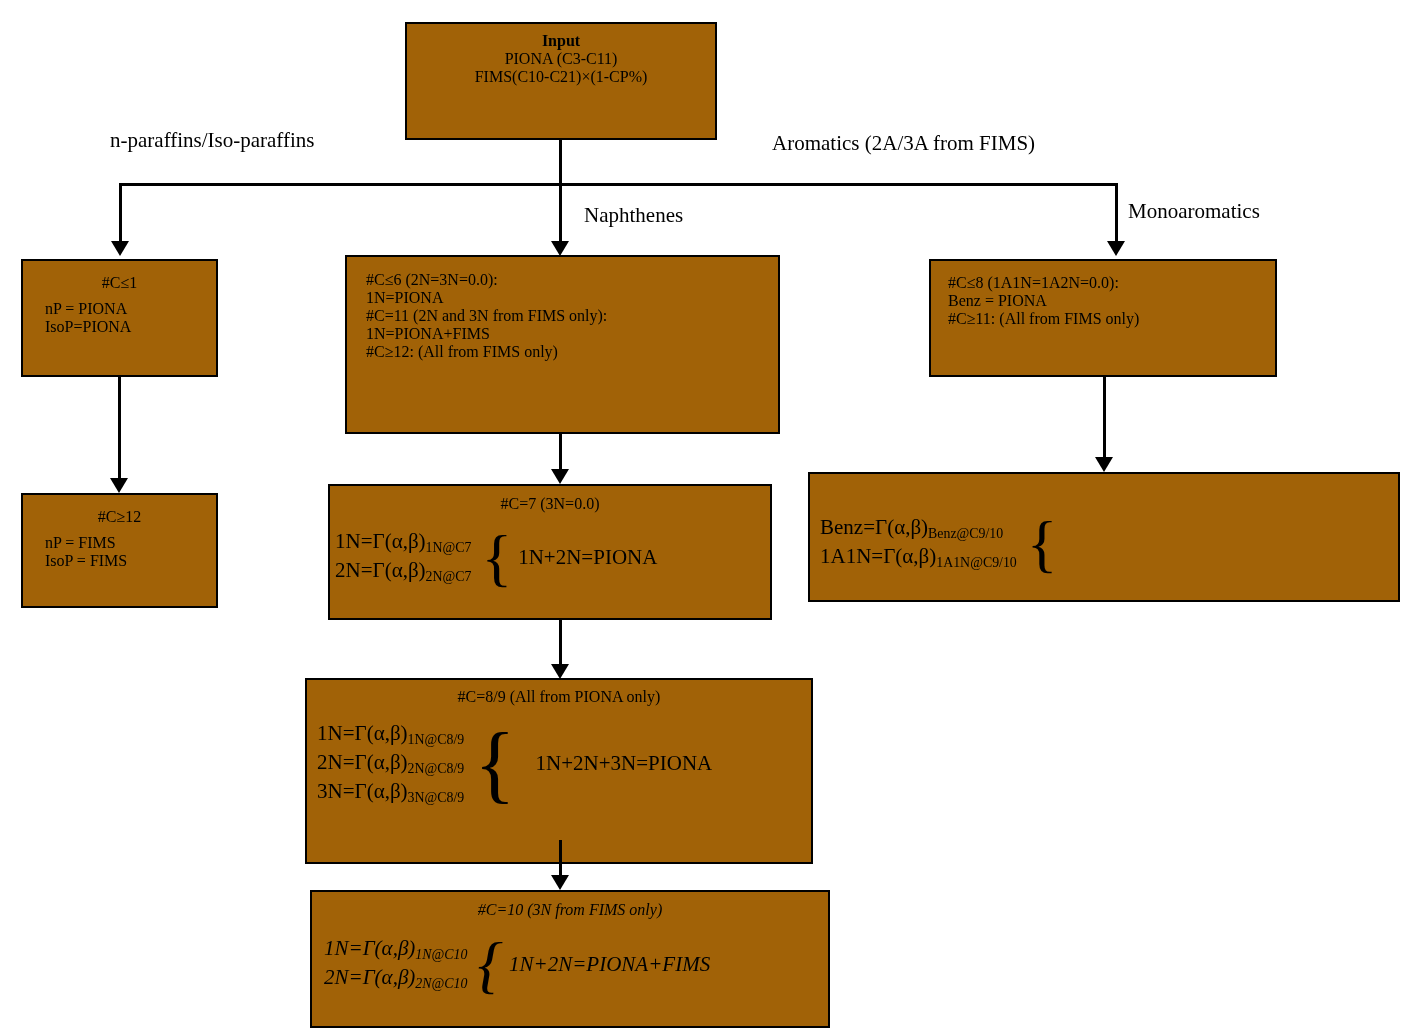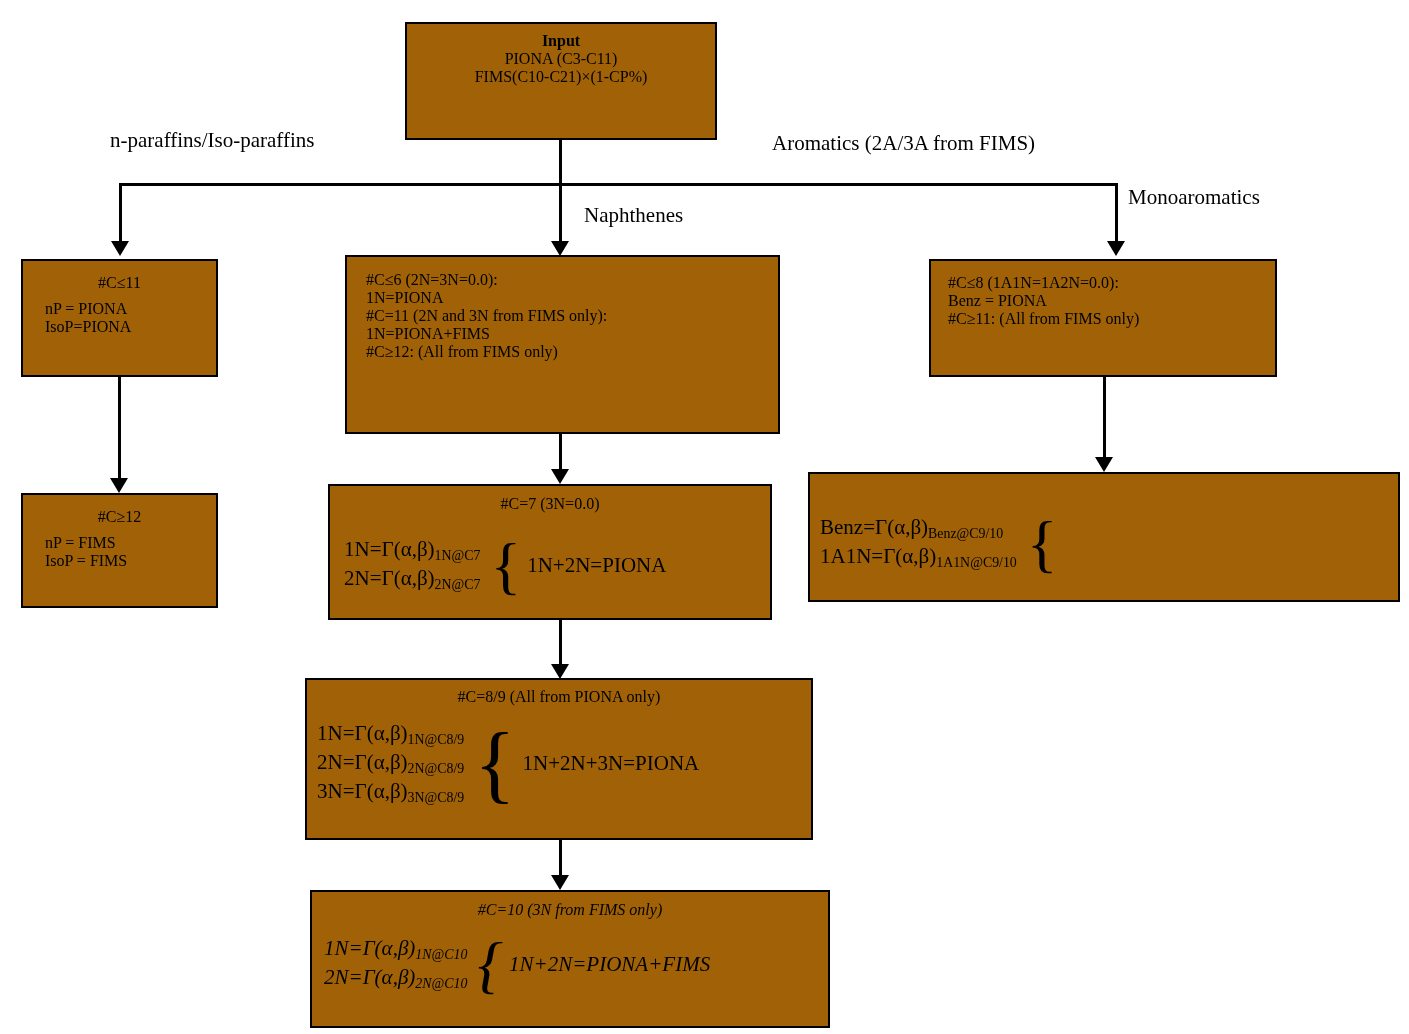--- a/index.html
+++ b/index.html
@@ -102,25 +102,25 @@
 
   <div class="line vline" style="left:559px; top:183px; width:3px; height:58px;"></div>
   <div class="arrowhead" style="left:551px; top:241px;"></div>
 
   <div class="line vline" style="left:1115px; top:183px; width:3px; height:58px;"></div>
   <div class="arrowhead" style="left:1107px; top:241px;"></div>
 
   <div class="lbl" style="left:110px; top:128px;">n-paraffins/Iso-paraffins</div>
   <div class="lbl" style="left:772px; top:131px;">Aromatics (2A/3A from FIMS)</div>
   <div class="lbl" style="left:584px; top:203px;">Naphthenes</div>
-  <div class="lbl" style="left:1128px; top:185px;">Monoaromatics</div>
+  <div class="lbl" style="left:1128px; top:199px;">Monoaromatics</div>
 
   <div class="box" style="left:21px; top:259px; width:197px; height:118px;">
     <div class="box-inner ctr" style="top:13px;">
-      <span class="ln">#C≤11</span>
+      <span class="ln">#C≤1</span>
     </div>
     <div class="box-inner" style="top:39px; padding-left:22px;">
       <span class="ln">nP = PIONA</span>
       <span class="ln">IsoP=PIONA</span>
     </div>
   </div>
 
   <div class="line vline" style="left:118px; top:377px; width:3px; height:101px;"></div>
   <div class="arrowhead" style="left:110px; top:478px;"></div>
 
@@ -144,52 +144,52 @@
     </div>
   </div>
 
   <div class="line vline" style="left:559px; top:434px; width:3px; height:35px;"></div>
   <div class="arrowhead" style="left:551px; top:469px;"></div>
 
   <div class="box" style="left:328px; top:484px; width:444px; height:136px;">
     <div class="box-inner ctr" style="top:9px;">
       <span class="ln">#C=7 (3N=0.0)</span>
     </div>
-    <div class="box-inner" style="top:50px; padding-left:14px;">
+    <div class="box-inner" style="top:42px; padding-left:5px;">
       <div class="formula-row">
         <div class="formula-col">
           <span><span>1N=Γ(α,β)</span><sub>1N@C7</sub></span>
           <span><span>2N=Γ(α,β)</span><sub>2N@C7</sub></span>
         </div>
         <div class="brace-col">
             <span class="brace">{</span>
           </div>
         <div class="sum-txt">1N+2N=PIONA</div>
       </div>
     </div>
   </div>
 
   <div class="line vline" style="left:559px; top:620px; width:3px; height:44px;"></div>
   <div class="arrowhead" style="left:551px; top:664px;"></div>
 
-  <div class="box" style="left:305px; top:678px; width:508px; height:162px;text-decoration:underline;">
+  <div class="box" style="left:305px; top:678px; width:508px; height:186px;text-decoration:underline;">
     <div class="box-inner ctr" style="top:8px;">
       <span class="ln">#C=8/9 (All from PIONA only)</span>
     </div>
     <div class="box-inner" style="top:40px; padding-left:10px;">
       <div class="formula-row">
         <div class="formula-col">
           <span><span>1N=Γ(α,β)</span><sub>1N@C8/9</sub></span>
           <span><span>2N=Γ(α,β)</span><sub>2N@C8/9</sub></span>
           <span><span>3N=Γ(α,β)</span><sub>3N@C8/9</sub></span>
         </div>
         <div class="brace-col">
             <span class="brace" style="font-size:86px;">{</span>
           </div>
-        <div class="sum-txt" style="margin-left:1px;">1N+2N+3N=PIONA</div>
+        <div class="sum-txt" style="margin-left:14px;">1N+2N+3N=PIONA</div>
       </div>
     </div>
   </div>
 
   <div class="line vline" style="left:559px; top:840px; width:3px; height:42px;"></div>
   <div class="arrowhead" style="left:551px; top:875px;"></div>
 
   <div class="box" style="left:310px; top:890px; width:520px; height:138px;font-style:italic;">
     <div class="box-inner ctr" style="top:9px;">
       <span class="ln">#C=10 (3N from FIMS only)</span>

